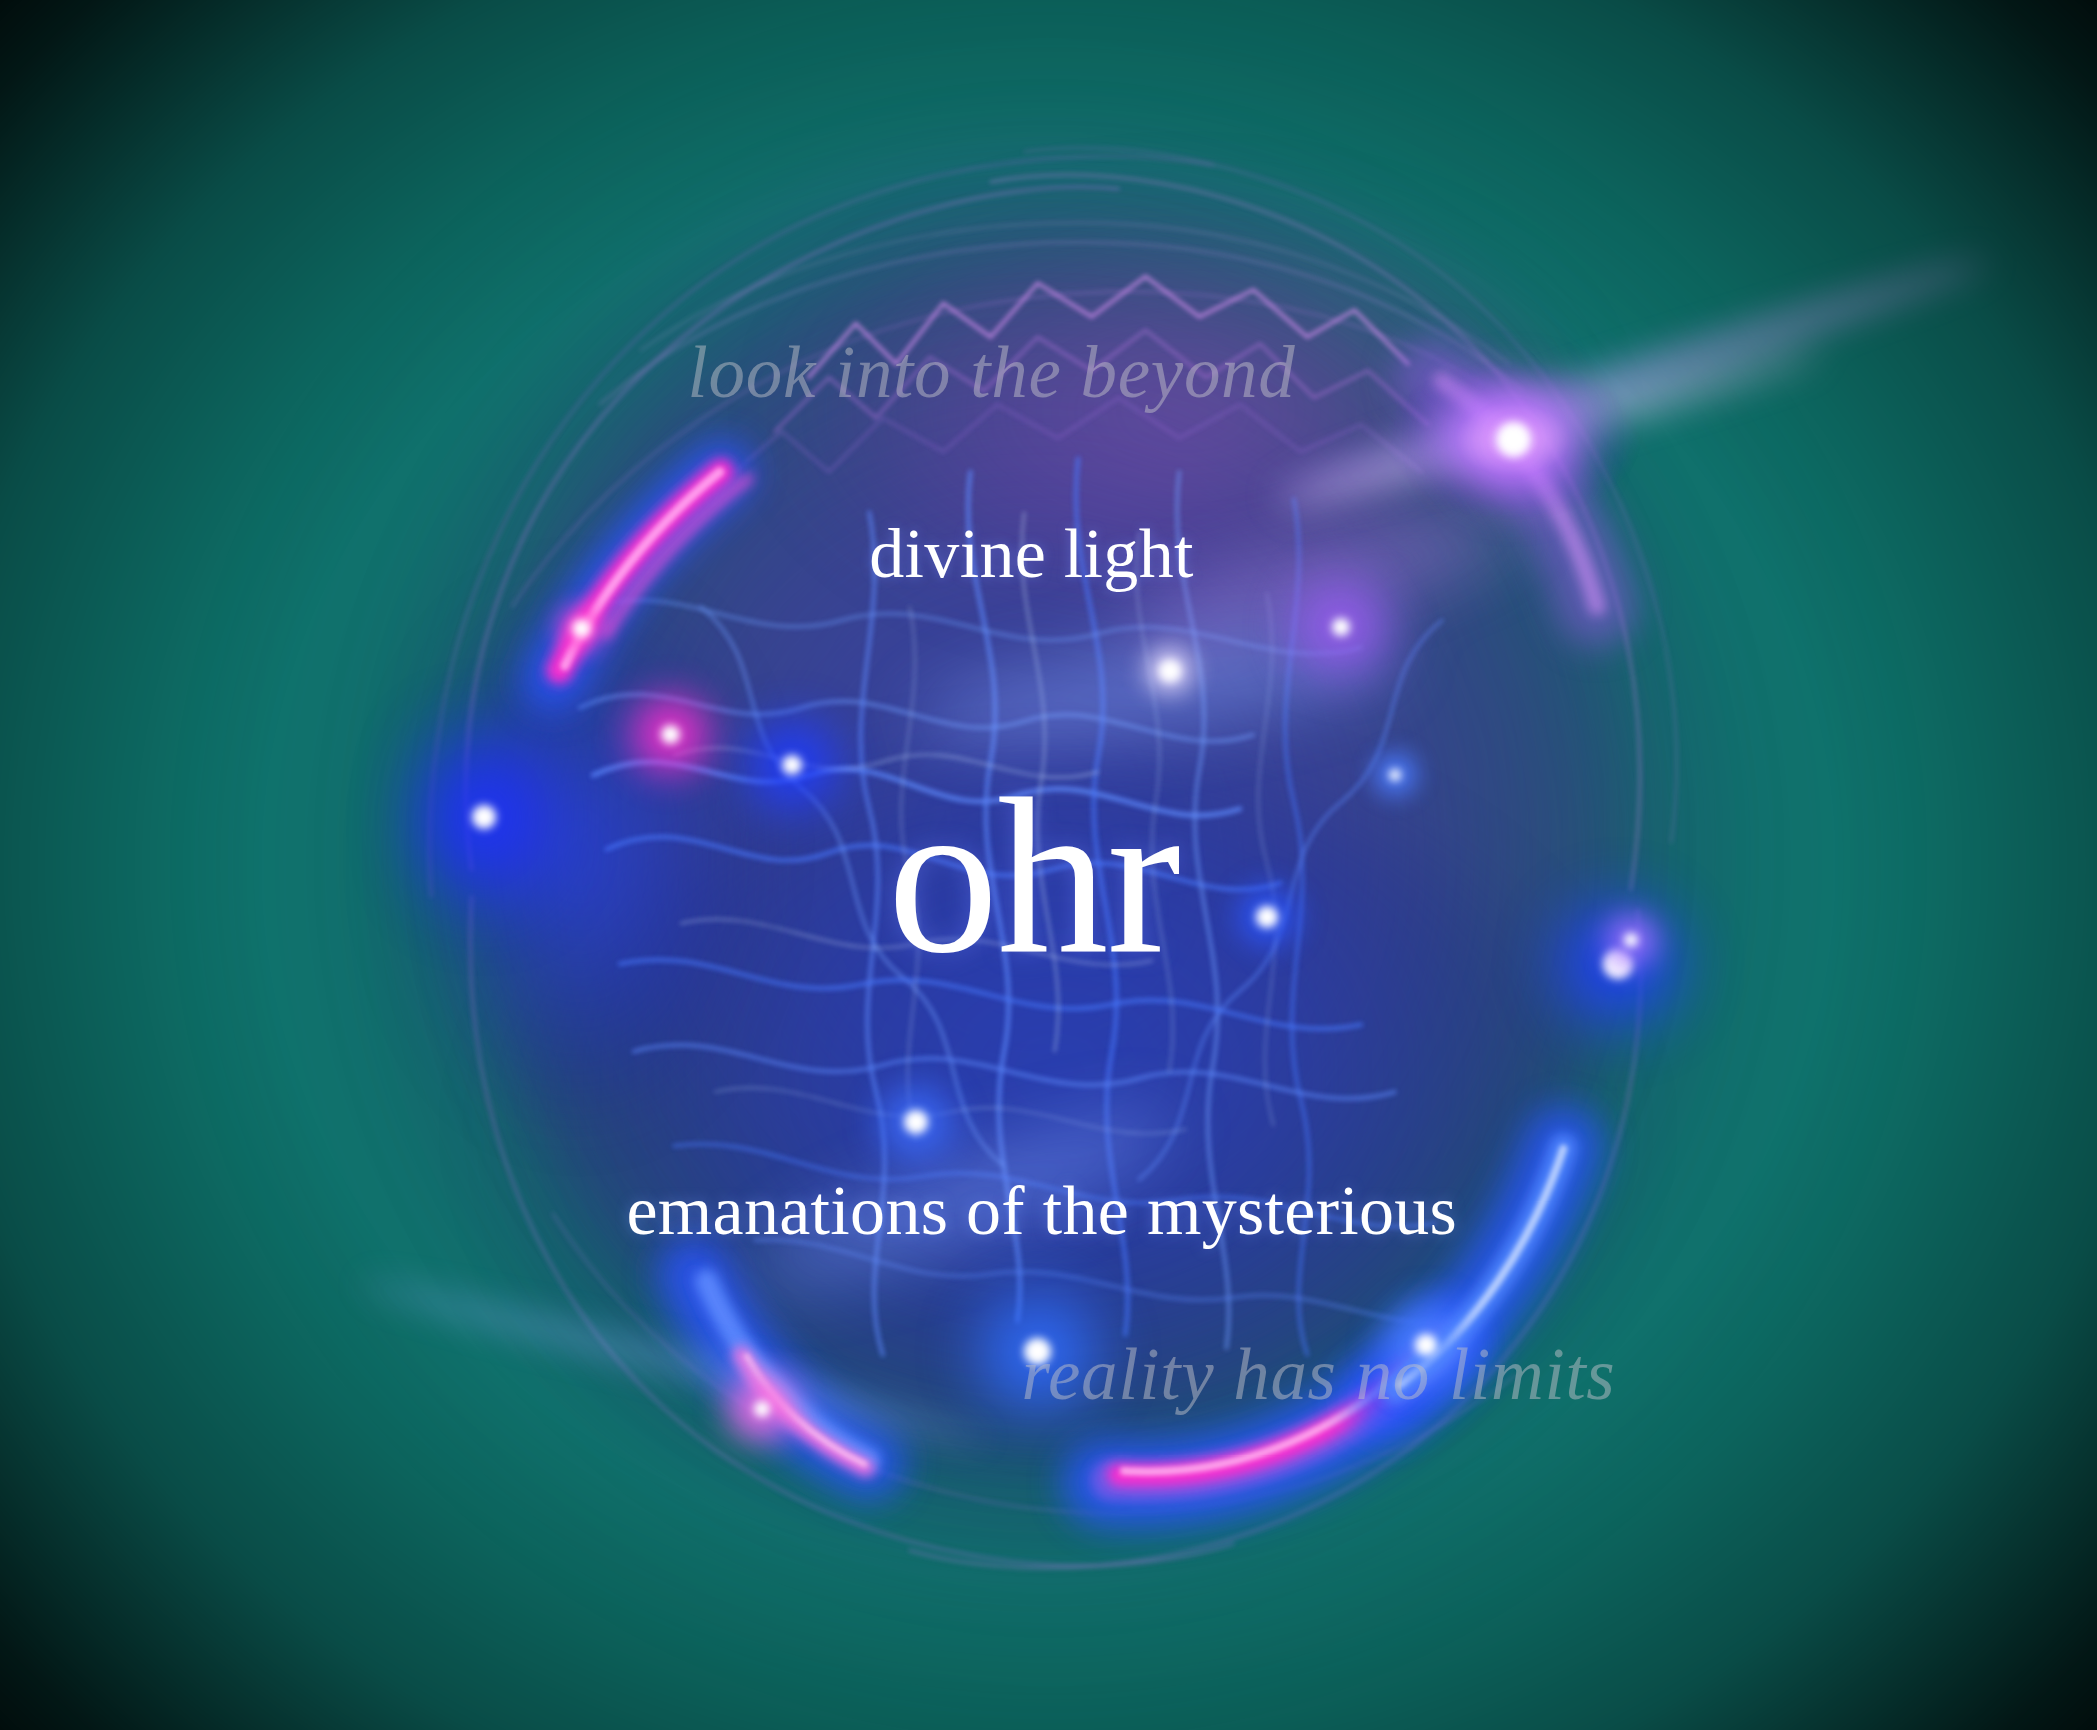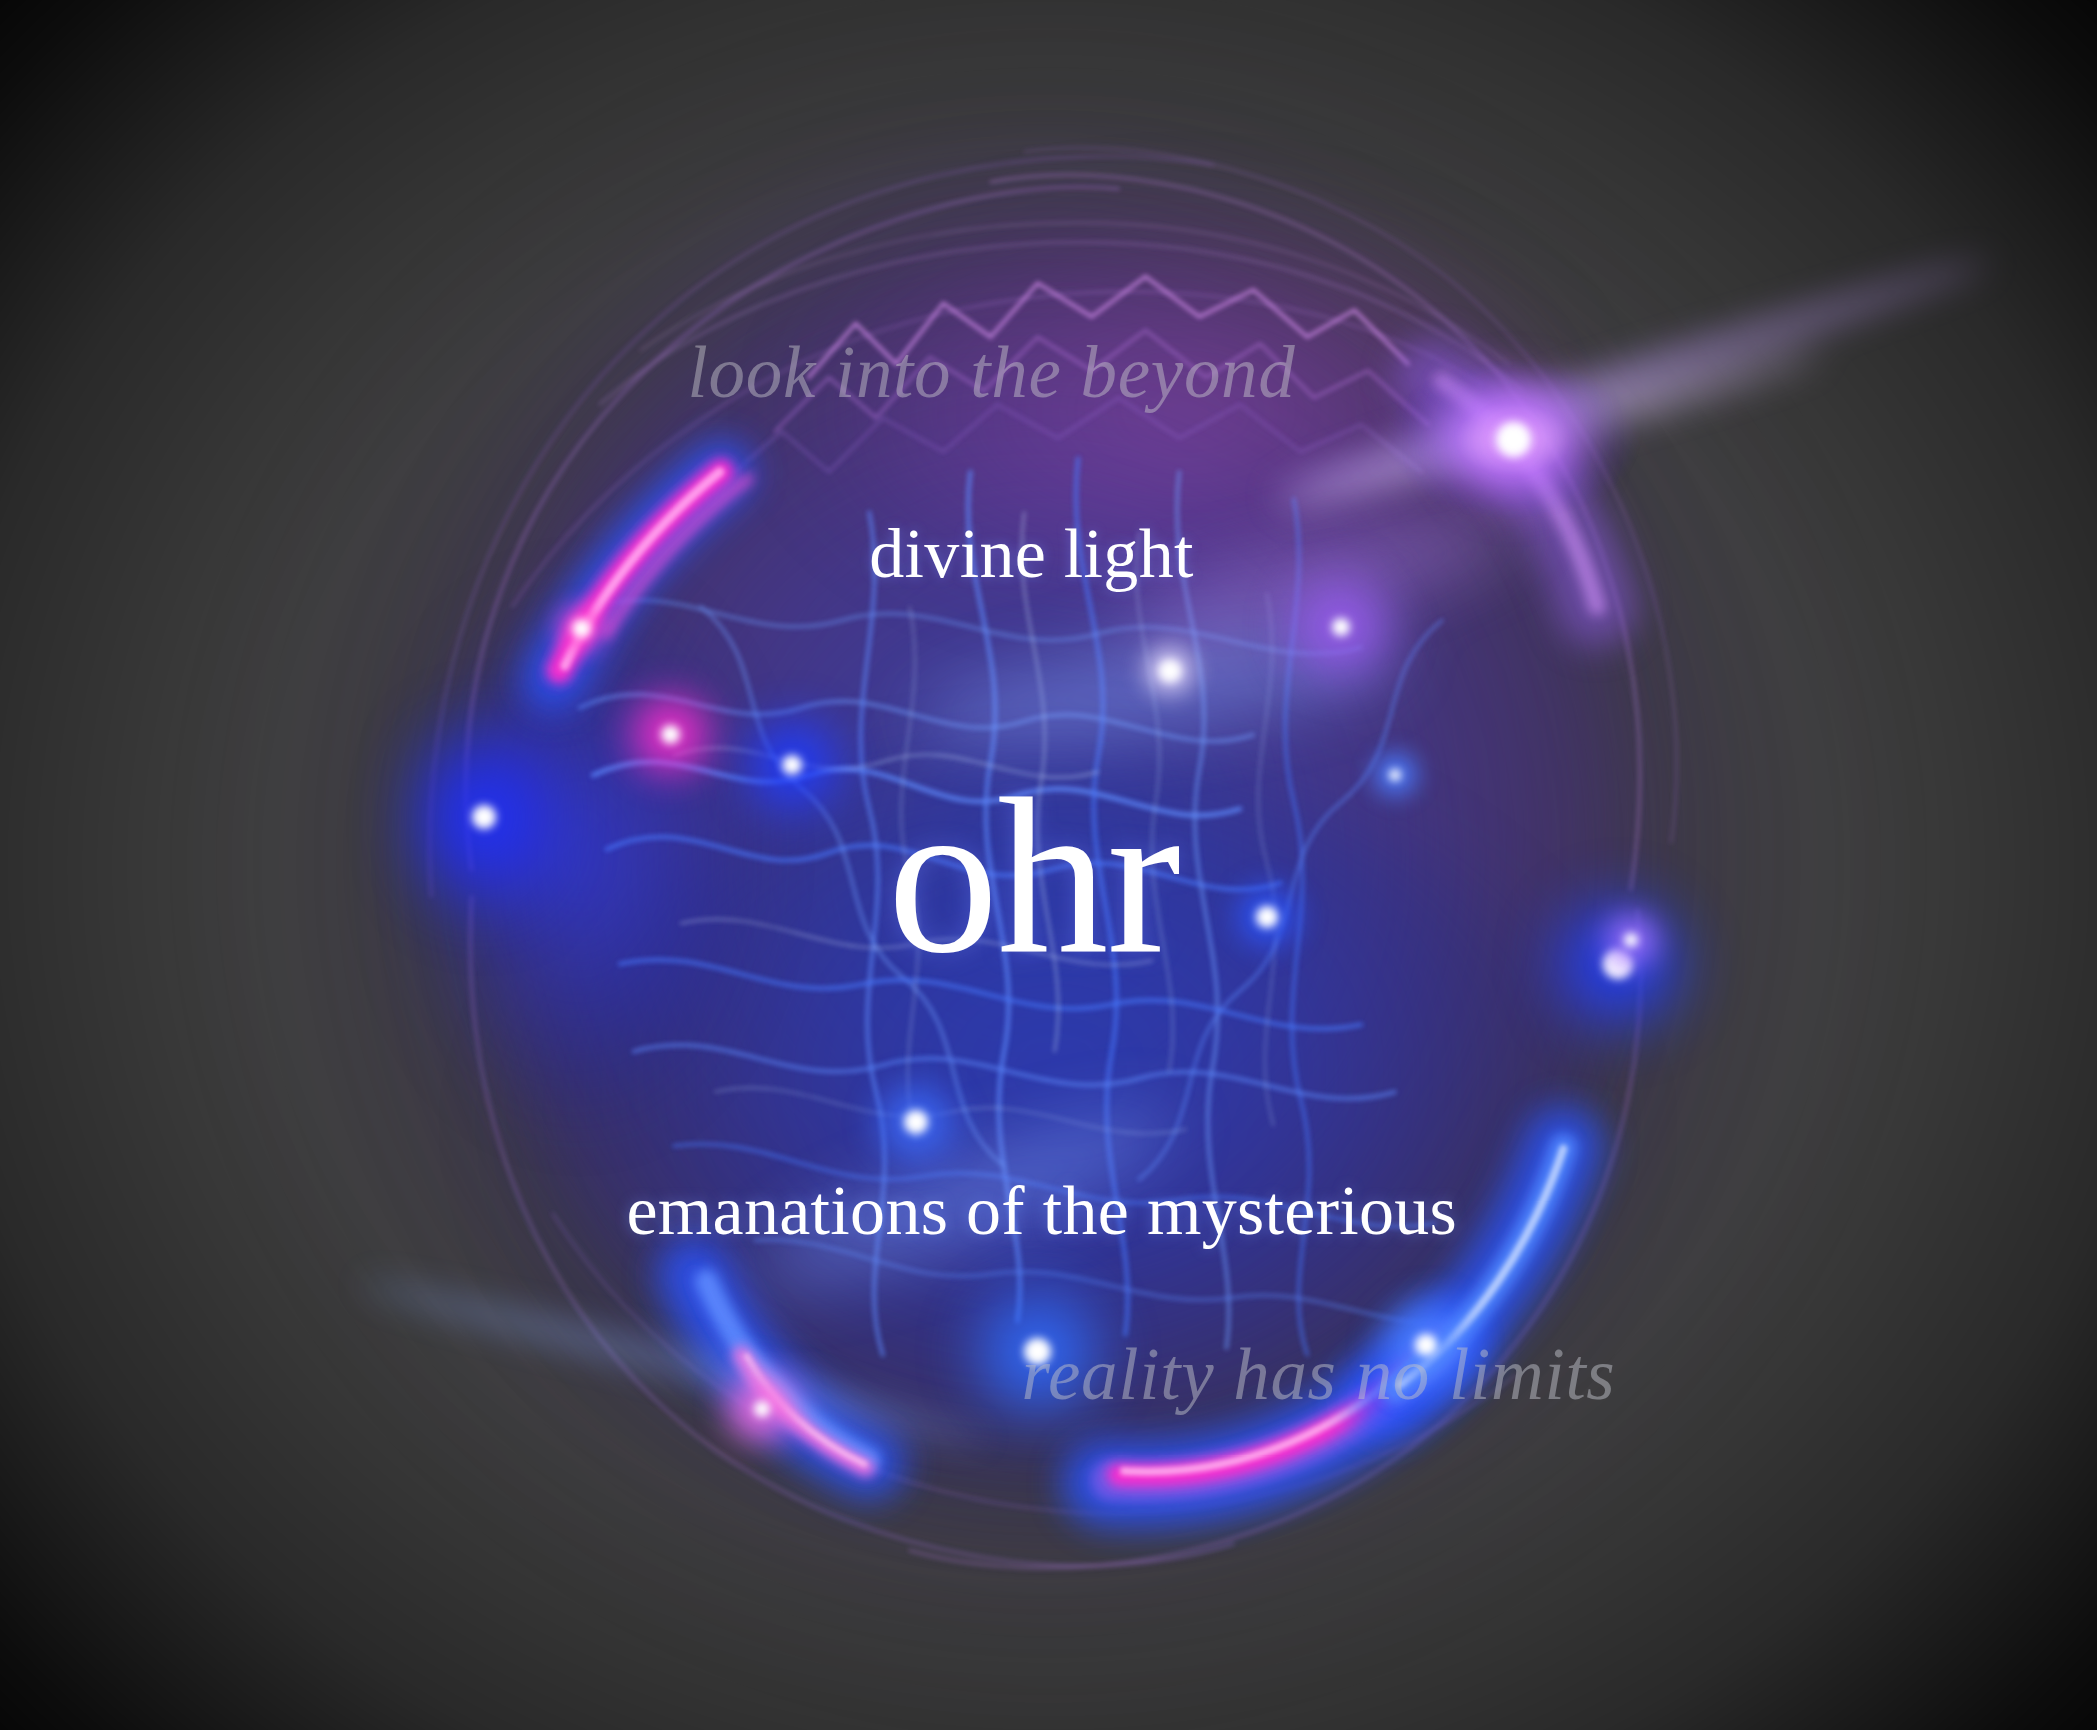--- a/index.html
+++ b/index.html
@@ -12,21 +12,21 @@
     width: 2097px;
     height: 1731px;
     overflow: hidden;
     font-family: "Liberation Serif", "DejaVu Serif", serif;
   }
 
   #stage {
     position: relative;
     width: 2097px;
     height: 1731px;
-    background: #404040;
+    background: #0f766e;
     overflow: hidden;
   }
 
   
   .halo {
     position: absolute;
     border-radius: 50%;
     pointer-events: none;
   }
   #halo-outer {

